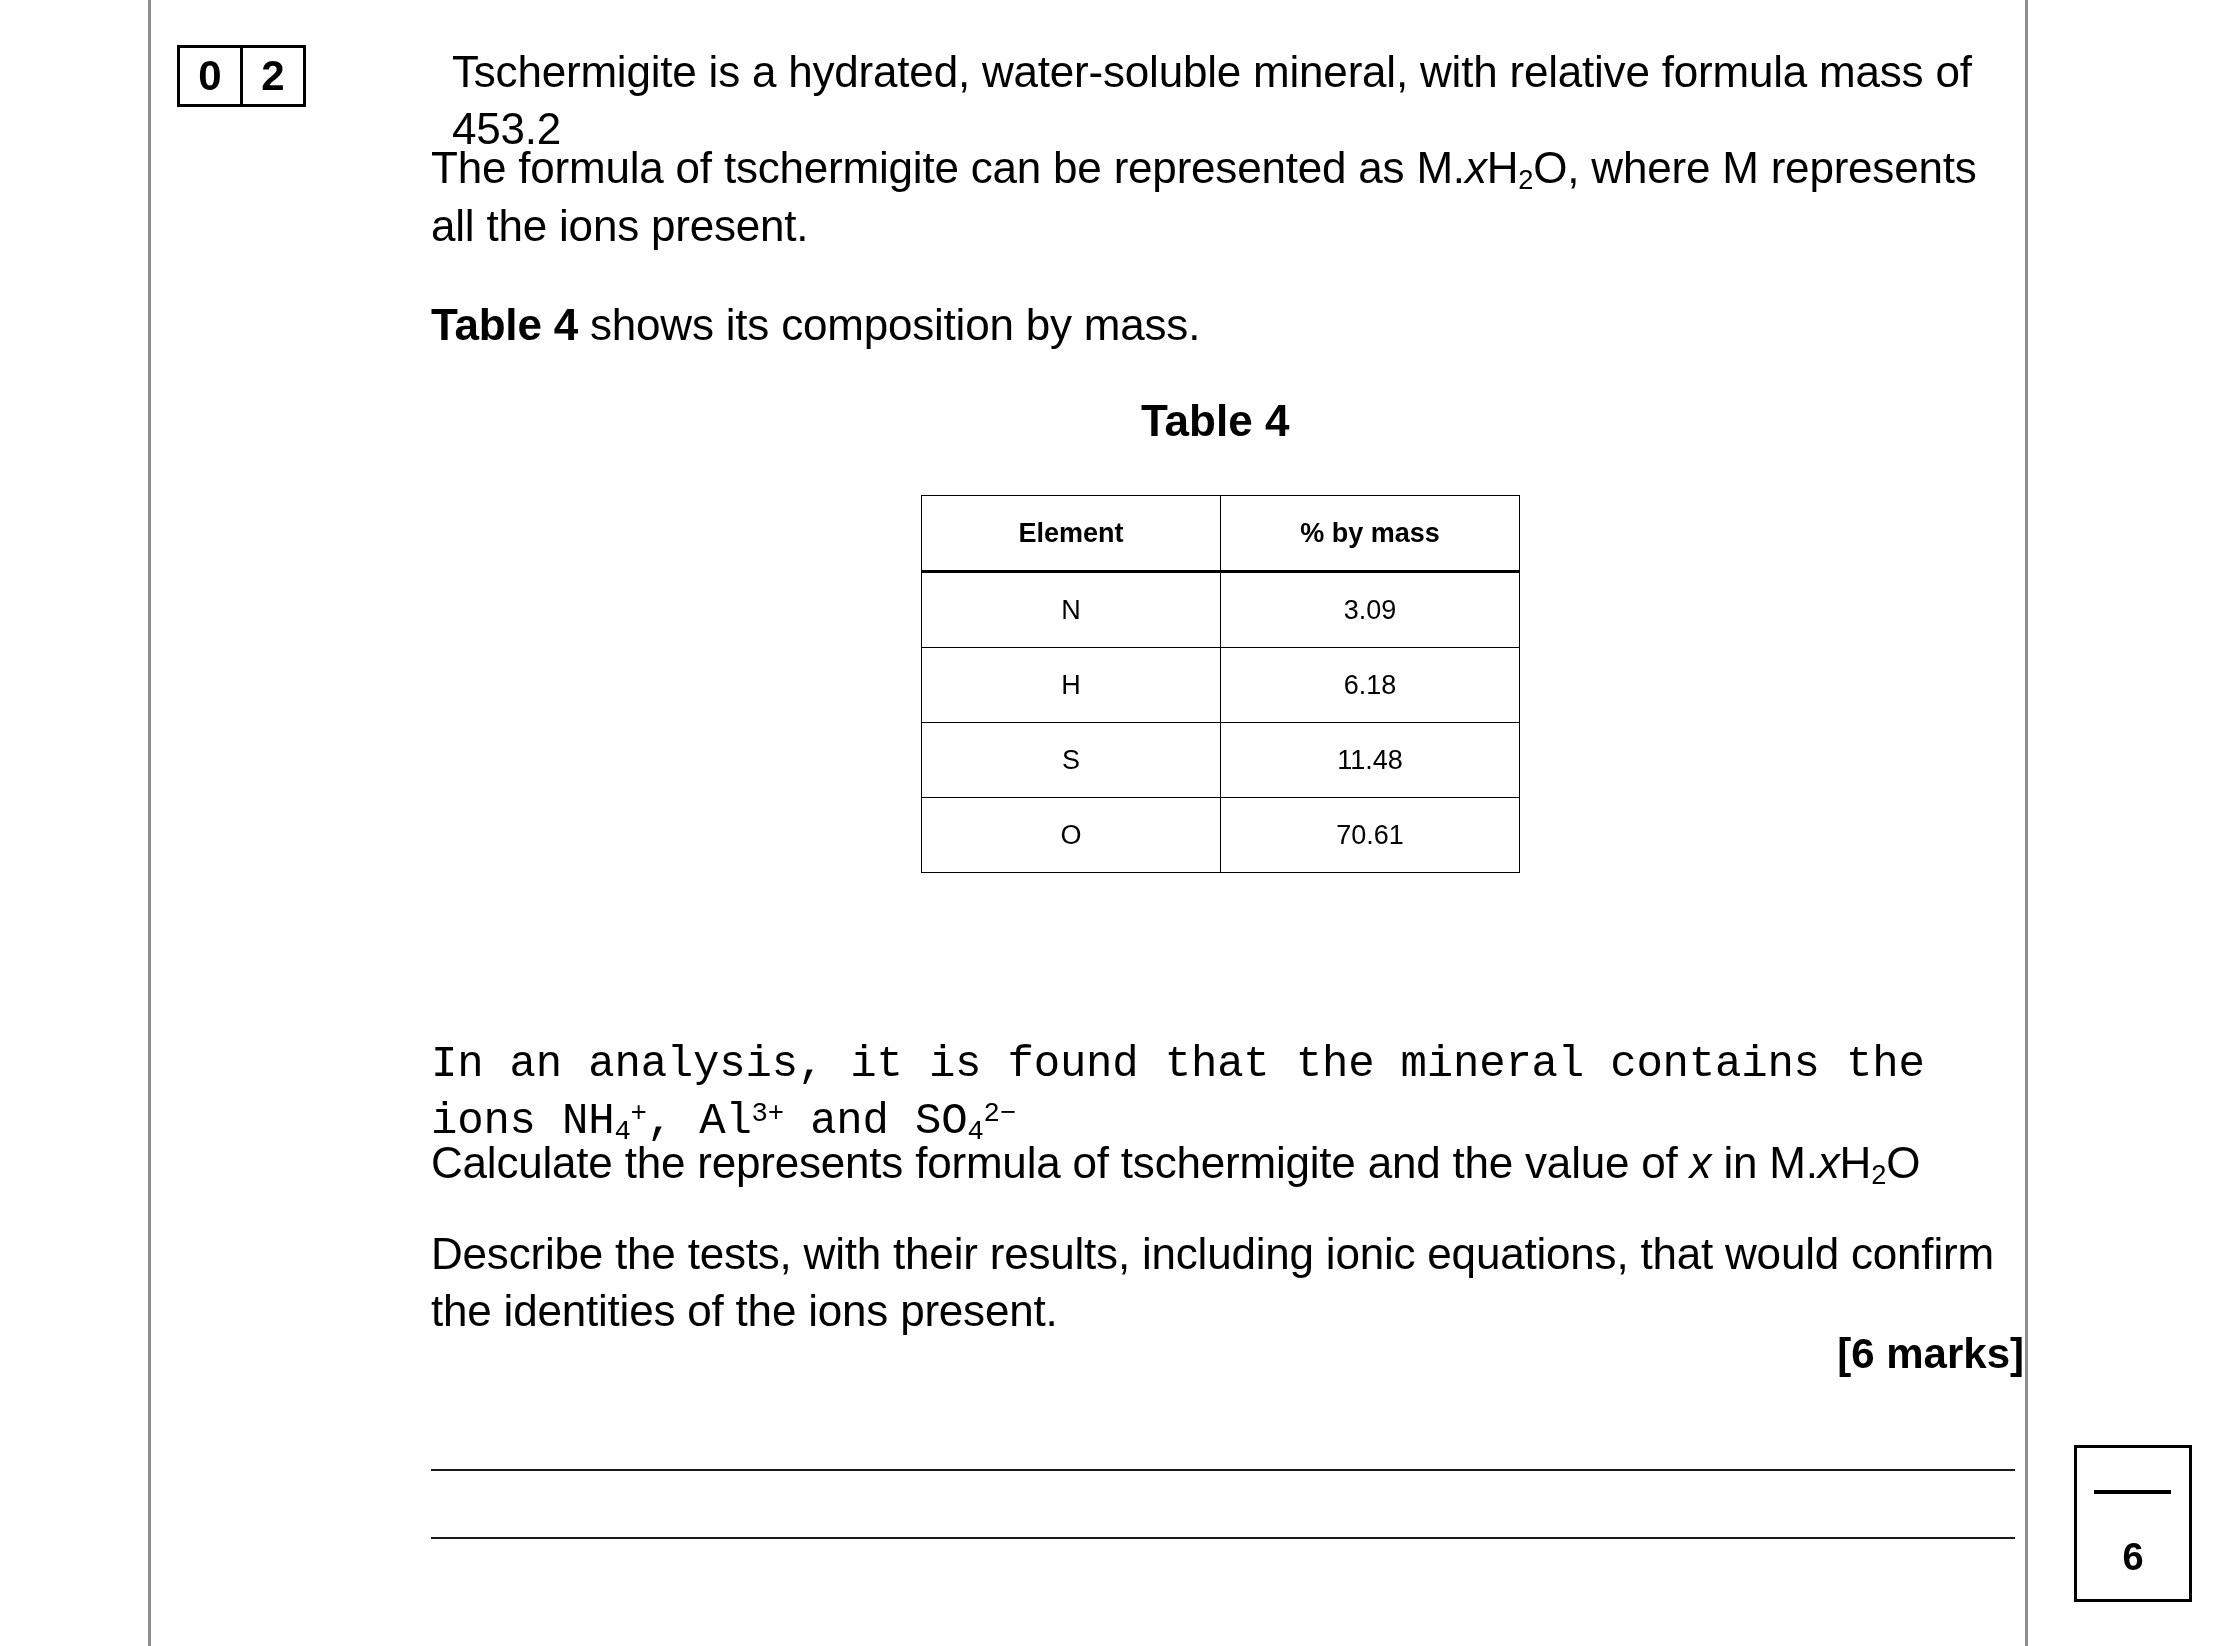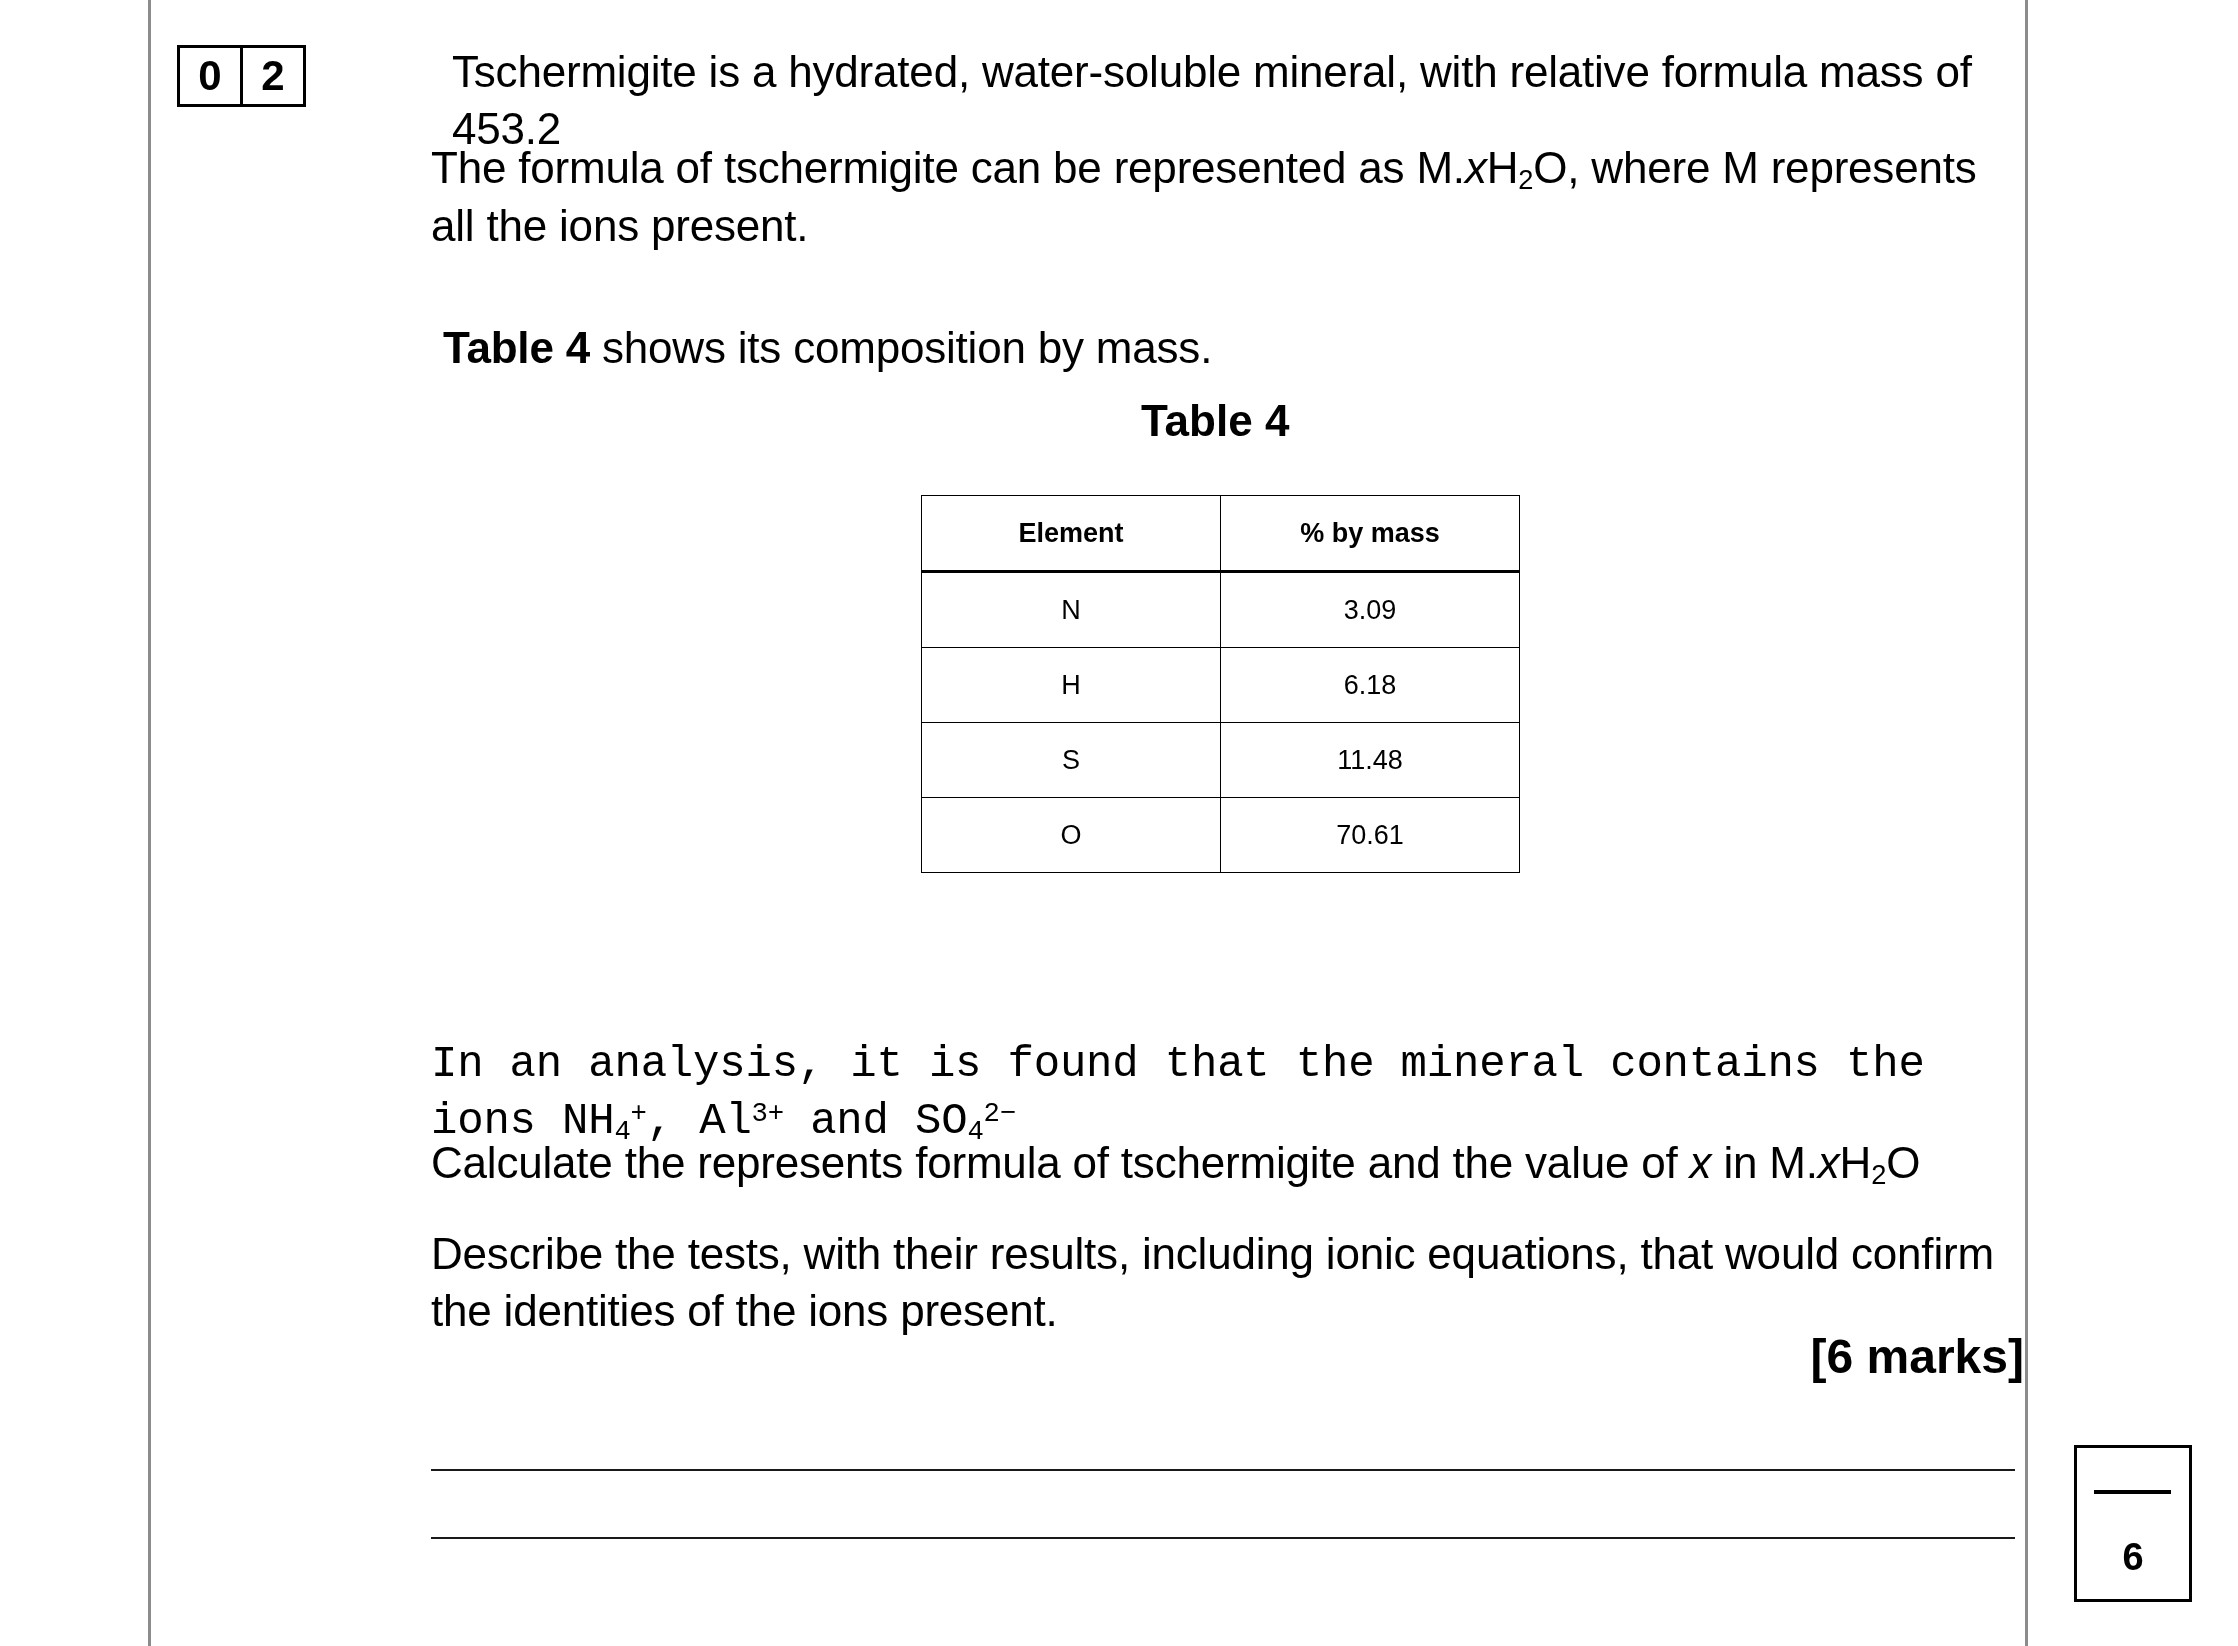--- a/index.html
+++ b/index.html
@@ -71,21 +71,21 @@
     font-stretch: condensed;
     margin: 0;
   }
   .b { font-weight: bold; }
   .i { font-style: italic; }
   sub { font-size: 0.62em; vertical-align: -0.22em; }
   sup { font-size: 0.62em; vertical-align: 0.45em; }
 
   .p1 { position: absolute; left: 0; top: 43px;  width: 1593px; margin-left: 21px; }
   .p2 { position: absolute; left: 0; top: 139px; width: 1570px; }
-  .p3 { position: absolute; left: 12px; top: 296px; width: 1593px; margin-top: 23px; }
+  .p3 { position: absolute; left: 0; top: 296px; width: 1593px; }
   .p4 { position: absolute; left: 0; top: 1036px; width: 1593px; font-family: Liberation Mono, monospace; }
   .p5 { position: absolute; left: 0; top: 1134px; width: 1593px; }
   .p6 { position: absolute; left: 0; top: 1225px; width: 1593px; }
 
   
   .table-caption {
     position: absolute;
     left: 1141px;
     top: 399px;
     font-size: 44px;
@@ -119,21 +119,21 @@
     border-bottom-width: 3.6px;
   }
 
   
   .marks {
     position: absolute;
     left: 431px;
     top: 1333px;
     width: 1593px;
     text-align: right;
-    font-size: 48px;
+    font-size: 42px;
     font-weight: bold;
     line-height: 1;
   }
 
   
   .answer-line {
     position: absolute;
     left: 431px;
     width: 1584px;
     height: 2.3px;

